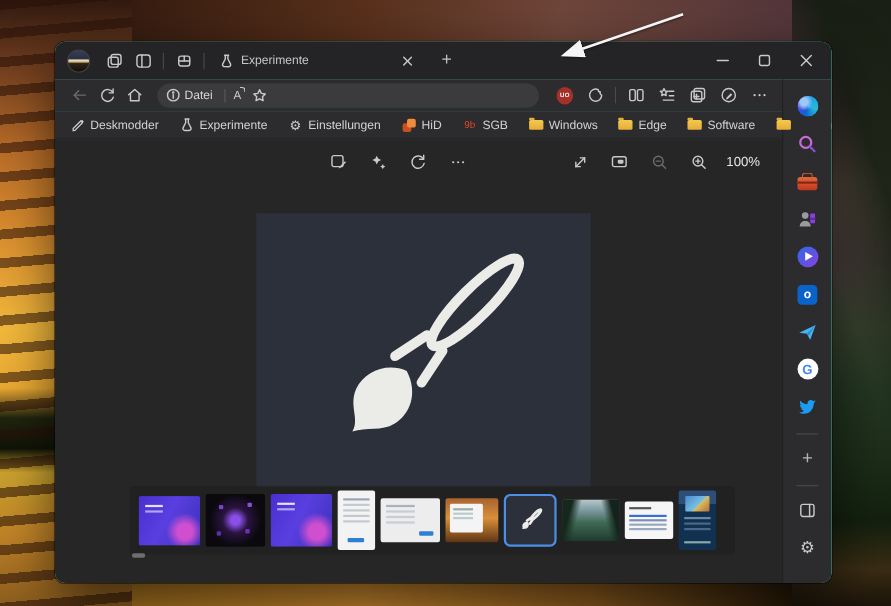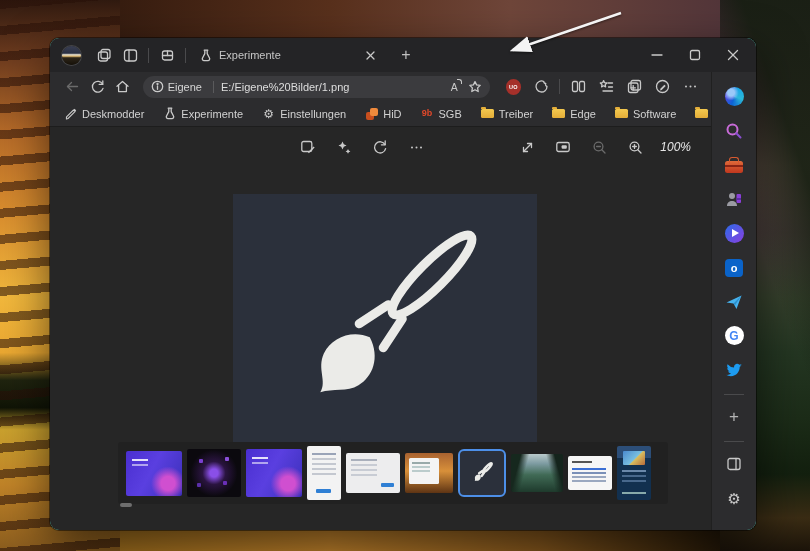--- a/index.html
+++ b/index.html
@@ -72,25 +72,25 @@
   
   .bookmarks{height:25px;background:#2c2c2e;border-bottom:1px solid #1d1d1d;display:flex;
     align-items:center;padding:0 10px 0 14px;flex:0 0 auto;font-size:11px;color:#d2d2d2;}
   .bm{display:flex;align-items:center;gap:5px;margin-right:19px;white-space:nowrap;}
   .bm-ic{width:13px;height:13px;display:flex;align-items:center;justify-content:center;}
   .folder{width:13px;height:9px;border-radius:1.5px;background:linear-gradient(#f4c94f,#e4ad38);position:relative;}
   .folder:before{content:"";position:absolute;top:-2px;left:0;width:5px;height:2px;border-radius:1px 1px 0 0;background:#e4ad38;}
   .hid-ic{position:relative;width:12px;height:12px;}
   .hid-ic:before{content:"";position:absolute;left:0;bottom:0;width:8px;height:8px;border-radius:2px;background:#c94f1e;}
   .hid-ic:after{content:"";position:absolute;right:0;top:0;width:8px;height:8px;border-radius:2px;background:#f08a3c;}
-  .sgb-ic{font-size:9px;font-weight:bold;color:#e0482a;line-height:1;}
+  .sgb-ic{font-size:9px;font-weight:normal;color:#e0482a;line-height:1;}
   .gear-glyph{font-size:12px;color:#c9c9c9;line-height:1;}
 
   
-  .content{flex:1;position:relative;background:#262626;min-height:0;font-style:italic;}
+  .content{flex:1;position:relative;background:#262626;min-height:0;}
   .vtool{position:absolute;top:7px;display:flex;align-items:center;gap:10px;}
   .vtool.left{left:245px;}
   .vtool.right{right:20px;}
   .vt-ic{width:26px;height:26px;}
   .zoom-label{color:#e6e6e6;font-size:12px;margin-left:2px;}
 
   .image-canvas{position:absolute;left:183px;top:67px;width:304px;height:255px;background:#2b303b;}
 
   .filmstrip{position:absolute;left:68px;top:315px;width:550px;height:62px;background:#212121;
     border-radius:3px;display:flex;align-items:center;gap:5px;padding:0 8px;box-sizing:border-box;}
@@ -260,23 +260,22 @@
                 <path d="M3.6 6.2 V12.6 h7.8 V6.2"></path>
               </svg>
           </div>
 
           <div class="omnibox">
             <svg class="ln" width="13" height="13">
               <circle cx="6.5" cy="6.5" r="5.2"></circle>
                 <line x1="6.5" y1="6" x2="6.5" y2="9.3"></line>
                 <circle cx="6.5" cy="4" r="0.5" fill="#c9c9c9"></circle>
             </svg>
-            <span class="scheme">Eigene</span>
+            <span class="scheme">Datei</span>
             <span class="odiv"></span>
-            <span class="url">E:/Eigene%20Bilder/1.png</span>
             <span class="ra">A</span>
             <svg class="ln" width="14" height="14">
               <path d="M7 1.6l1.6 3.3 3.6.5-2.6 2.5.6 3.6L7 9.8l-3.2 1.7.6-3.6L1.8 5.4l3.6-.5z"></path>
             </svg>
           </div>
 
           <div class="ublock">UO</div>
           <div class="icon-btn nav-ic">
             <svg class="ln" width="15" height="15">
                 <path d="M13 7.5a5.5 5.5 0 1 1-3.2-5 2 2 0 0 0 2 2 2 2 0 0 0 1.2 3z"></path>
@@ -351,21 +350,21 @@
             <span>HiD</span>
           </div>
           <div class="bm">
             <span class="bm-ic sgb-ic">9b</span>
             <span>SGB</span>
           </div>
           <div class="bm">
             <span class="bm-ic">
                 <span class="folder"></span>
               </span>
-            <span>Treiber</span>
+            <span>Windows</span>
           </div>
           <div class="bm">
             <span class="bm-ic">
                 <span class="folder"></span>
               </span>
             <span>Edge</span>
           </div>
           <div class="bm">
             <span class="bm-ic">
                 <span class="folder"></span>

